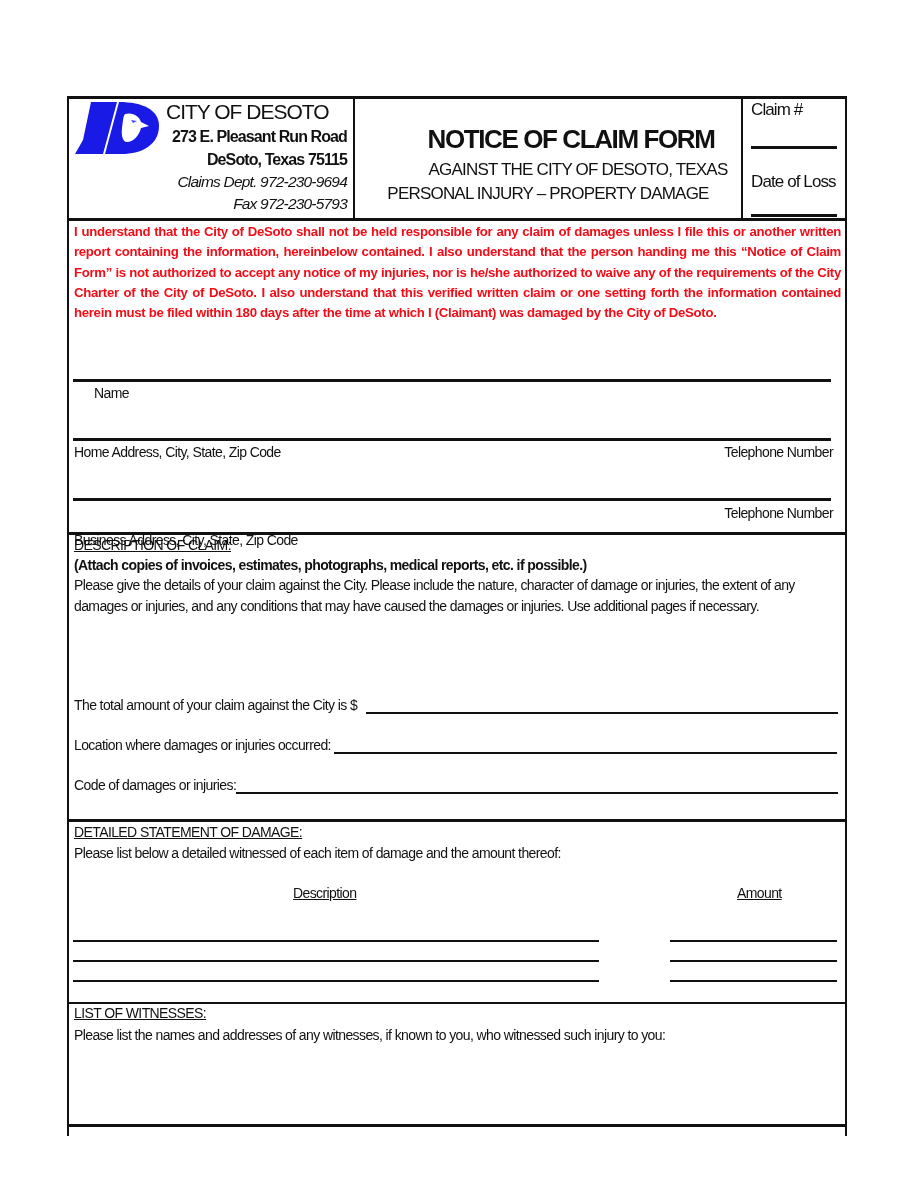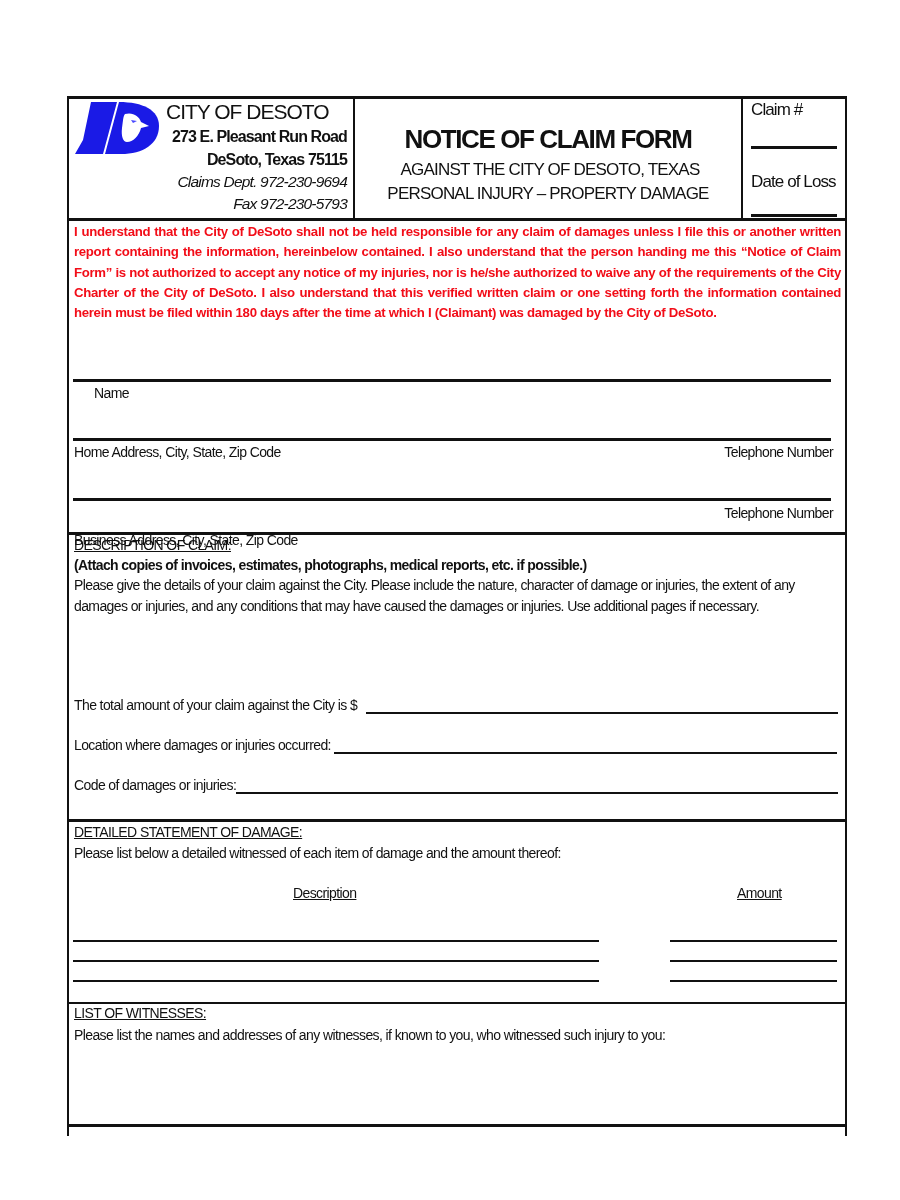--- a/index.html
+++ b/index.html
@@ -34,22 +34,22 @@
     <path d="M58 20 L64 21 L60 23 Z" fill="#4a4aff"></path>
   </svg>
 </div>
 
 <div class="txt" style="left:166px; top:100px; font-size:21px; letter-spacing:-1px;">CITY OF DESOTO</div>
 <div class="txt" style="right:553px; top:128px; font-size:16px; font-weight:bold; letter-spacing:-0.9px;">273 E. Pleasant Run Road</div>
 <div class="txt" style="right:553px; top:151px; font-size:16px; font-weight:bold; letter-spacing:-0.9px;">DeSoto, Texas  75115</div>
 <div class="txt" style="right:553px; top:173px; font-size:15.5px; font-style:italic; letter-spacing:-0.8px;">Claims Dept. 972-230-9694</div>
 <div class="txt" style="right:553px; top:195px; font-size:15.5px; font-style:italic; letter-spacing:-0.8px;">Fax 972-230-5793</div>
 
-<div class="txt" style="left:355px; width:386px; text-align:center; top:124px; font-size:26px; font-weight:bold; letter-spacing:-1.4px;">NOTICE OF CLAIM FORM</div>
-<div class="txt" style="left:355px; width:390px; text-align:center; top:160px; font-size:17px; letter-spacing:-0.8px;">AGAINST THE CITY OF DESOTO, TEXAS</div>
+<div class="txt" style="left:355px; width:386px; text-align:center; top:124px; font-size:26px; font-weight:bold; letter-spacing:-1.4px;padding-left:23px;">NOTICE OF CLAIM FORM</div>
+<div class="txt" style="left:355px; width:390px; text-align:center; top:160px; font-size:17px; letter-spacing:-0.8px;padding-left:28px;">AGAINST THE CITY OF DESOTO, TEXAS</div>
 <div class="txt" style="left:355px; width:386px; text-align:center; top:184px; font-size:17px; letter-spacing:-0.8px;">PERSONAL INJURY – PROPERTY DAMAGE</div>
 
 <div class="txt" style="left:751px; top:100px; font-size:17px; letter-spacing:-0.9px;">Claim #</div>
 <div class="fillthick" style="left:751px; top:146px; width:86px;"></div>
 <div class="txt" style="left:751px; top:172px; font-size:17px; letter-spacing:-0.9px;">Date of Loss</div>
 <div class="fillthick" style="left:751px; top:214px; width:86px;"></div>
 
 <div class="abs red" style="left:74px; top:222px; width:767px;">I understand that the City of DeSoto shall not be held responsible for any claim of damages unless I file this or another written report containing the information, hereinbelow contained.  I also understand that the person handing me this “Notice of Claim Form” is not authorized to accept any notice of my injuries, nor is he/she authorized to waive any of the requirements of the City Charter of the City of DeSoto.  I also understand that this verified written claim or one setting forth the information contained herein must be filed within 180 days after the time at which I (Claimant) was damaged by the City of DeSoto.</div>
 
 <div class="fillthick" style="left:73px; top:379px; width:758px;"></div>

